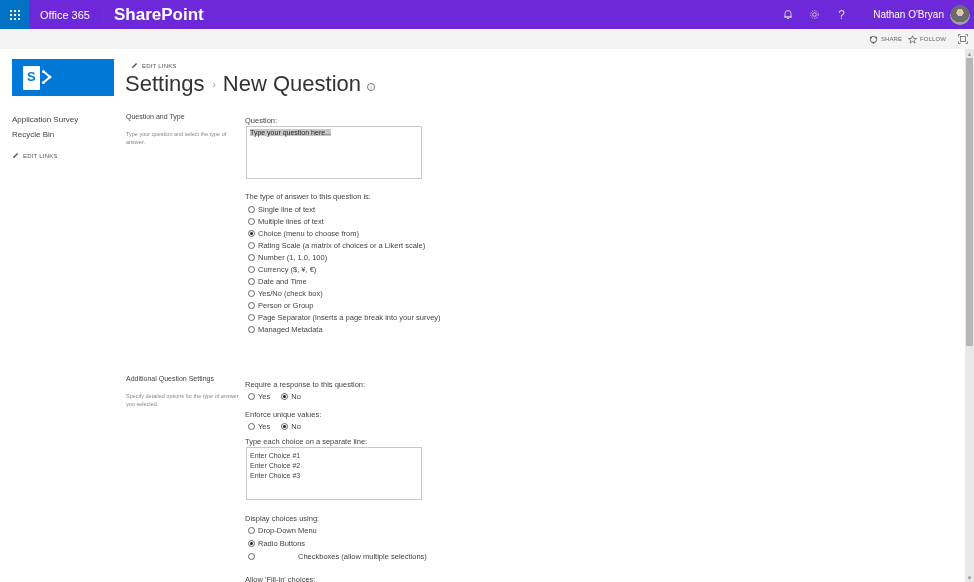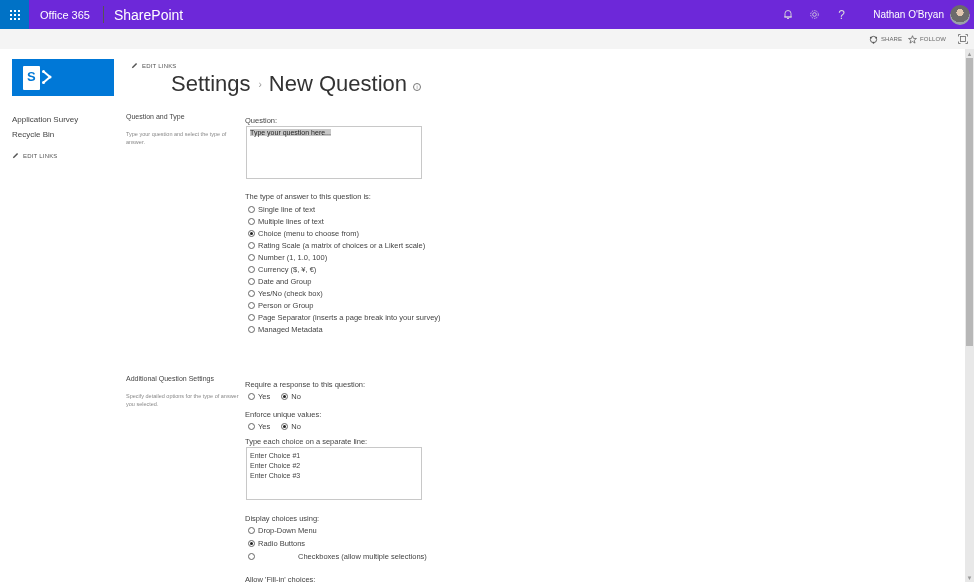--- a/index.html
+++ b/index.html
@@ -6,21 +6,21 @@
     html, body { width: 974px; height: 582px; overflow: hidden; background: #fff; }
     body { font-family: "Liberation Sans", "DejaVu Sans", sans-serif; color: #444; position: relative; }
 
     
     .suitebar { position: absolute; left: 0; top: 0; width: 974px; height: 29px; background: #6d28d9; display: flex; align-items: center; }
     .waffle { width: 29px; height: 29px; background: #0072c6; display: flex; align-items: center; justify-content: center; cursor: pointer; }
     .waffle-grid { display: grid; grid-template-columns: repeat(3, 2px); grid-gap: 2px; }
     .waffle-grid span { width: 2px; height: 2px; background: #fff; display: block; }
     .brand { color: #fff; font-size: 11px; margin-left: 11px; cursor: pointer; }
     .brand-divider { width: 1px; height: 17px; background: #555; margin-left: 13px; }
-    .app-name { color: #fff; font-size: 14px; margin-left: 10px; cursor: pointer; }
+    .app-name { color: #fff; font-size: 17px; margin-left: 10px; cursor: pointer; font-weight: bold; }
     .suite-right { margin-left: auto; display: flex; align-items: center; height: 29px; }
     .suite-icon { width: 27px; height: 29px; display: flex; align-items: center; justify-content: center; color: #ddd; cursor: pointer; }
     .suite-icon svg { display: block; }
     .help-glyph { font-size: 12px; color: #ddd; }
     .user-name { color: #fff; font-size: 10px; margin-left: 18px; margin-right: 6px; cursor: pointer; }
     .avatar { width: 20px; height: 20px; border-radius: 50%; background: radial-gradient(circle at 50% 38%, #e0c7b0 0 22%, #6b6b6b 23% 60%, #9aa3a8 61%); margin-right: 4px; }
 
     
     .subbar { position: absolute; left: 0; top: 29px; width: 974px; height: 20px; background: #f4f4f4; }
     .sub-actions { position: absolute; right: 6px; top: 0; height: 20px; display: flex; align-items: center; gap: 6px; font-size: 6px; color: #666; letter-spacing: 0.1px; }
@@ -42,21 +42,21 @@
     .site-logo .arrow { position: absolute; left: 30px; top: 11px; }
 
     
     .leftnav { position: absolute; left: 12px; top: 114px; font-size: 8px; color: #444; }
     .nav-item { height: 15px; line-height: 11px; cursor: pointer; }
     .nav-edit { margin-top: 8px; font-size: 6px; color: #555; display: flex; align-items: center; gap: 4px; cursor: pointer; letter-spacing: 0.2px; }
 
     
     .top-edit { position: absolute; left: 131px; top: 62px; font-size: 6px; color: #555; display: flex; align-items: center; gap: 4px; cursor: pointer; letter-spacing: 0.2px; }
     .page-title { position: absolute; left: 125px; top: 71px; font-size: 22px; color: #333; font-weight: 300; display: flex; align-items: center; white-space: nowrap; }
-    .crumb-link { cursor: pointer; margin-left: 46px; }
+    .crumb-link { cursor: pointer; }
     .crumb-sep { font-size: 10px; color: #999; margin: 0 7px 0 8px; }
     .info-icon { margin-left: 6px; width: 8px; height: 8px; border: 1px solid #777; border-radius: 50%; font-size: 5px; display: flex; align-items: center; justify-content: center; color: #777; margin-top: 5px; cursor: pointer; }
 
     
     .section-label { position: absolute; left: 126px; font-size: 7px; color: #444; }
     .section-desc { position: absolute; left: 126px; font-size: 5.5px; color: #888; width: 115px; line-height: 8px; }
 
     
     .field-label { position: absolute; left: 245px; font-size: 7.5px; color: #444; }
     .textarea { position: absolute; left: 246px; width: 176px; border: 1px solid #c8c8c8; background: #fff; font-size: 7px; color: #444; padding: 2px 3px; cursor: text; }
@@ -207,21 +207,21 @@
   <div class="radio-row">
       <span class="radio"></span>
       <span>Number (1, 1.0, 100)</span>
     </div>
   <div class="radio-row">
       <span class="radio"></span>
       <span>Currency ($, ¥, €)</span>
     </div>
   <div class="radio-row">
       <span class="radio"></span>
-      <span>Date and Group</span>
+      <span>Date and Time</span>
     </div>
   <div class="radio-row">
       <span class="radio"></span>
       <span>Yes/No (check box)</span>
     </div>
   <div class="radio-row">
       <span class="radio"></span>
       <span>Person or Group</span>
     </div>
   <div class="radio-row">

